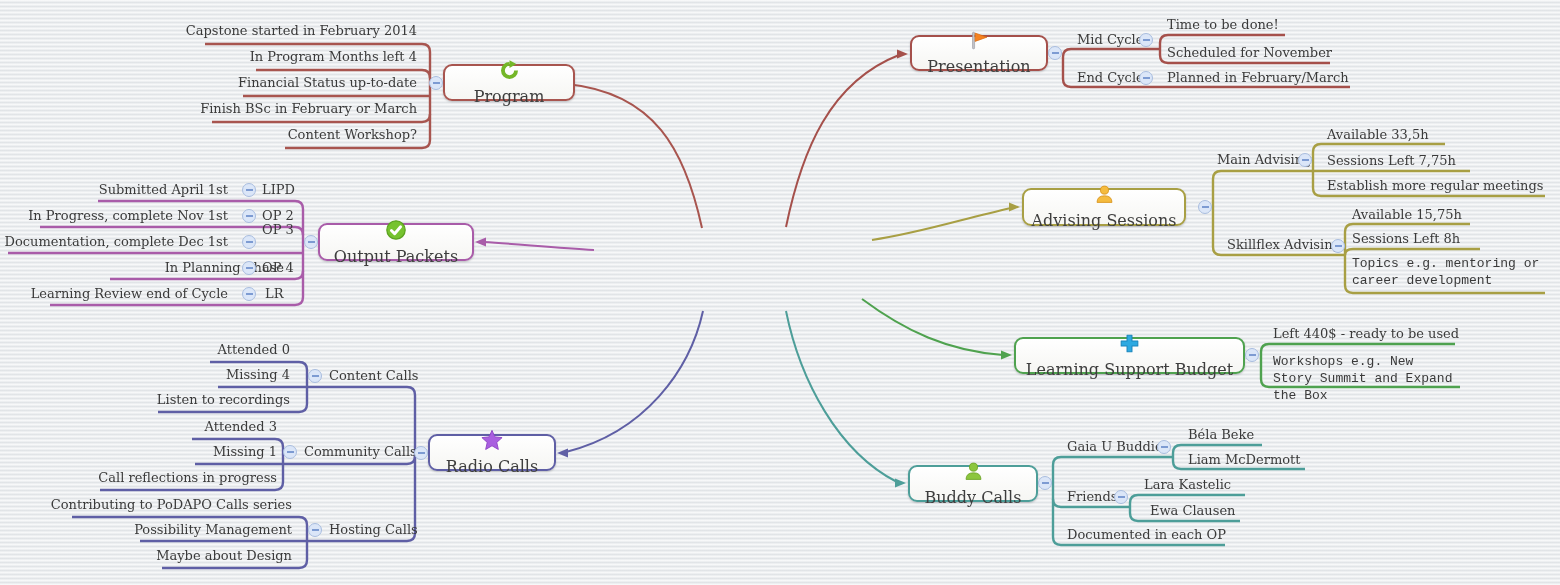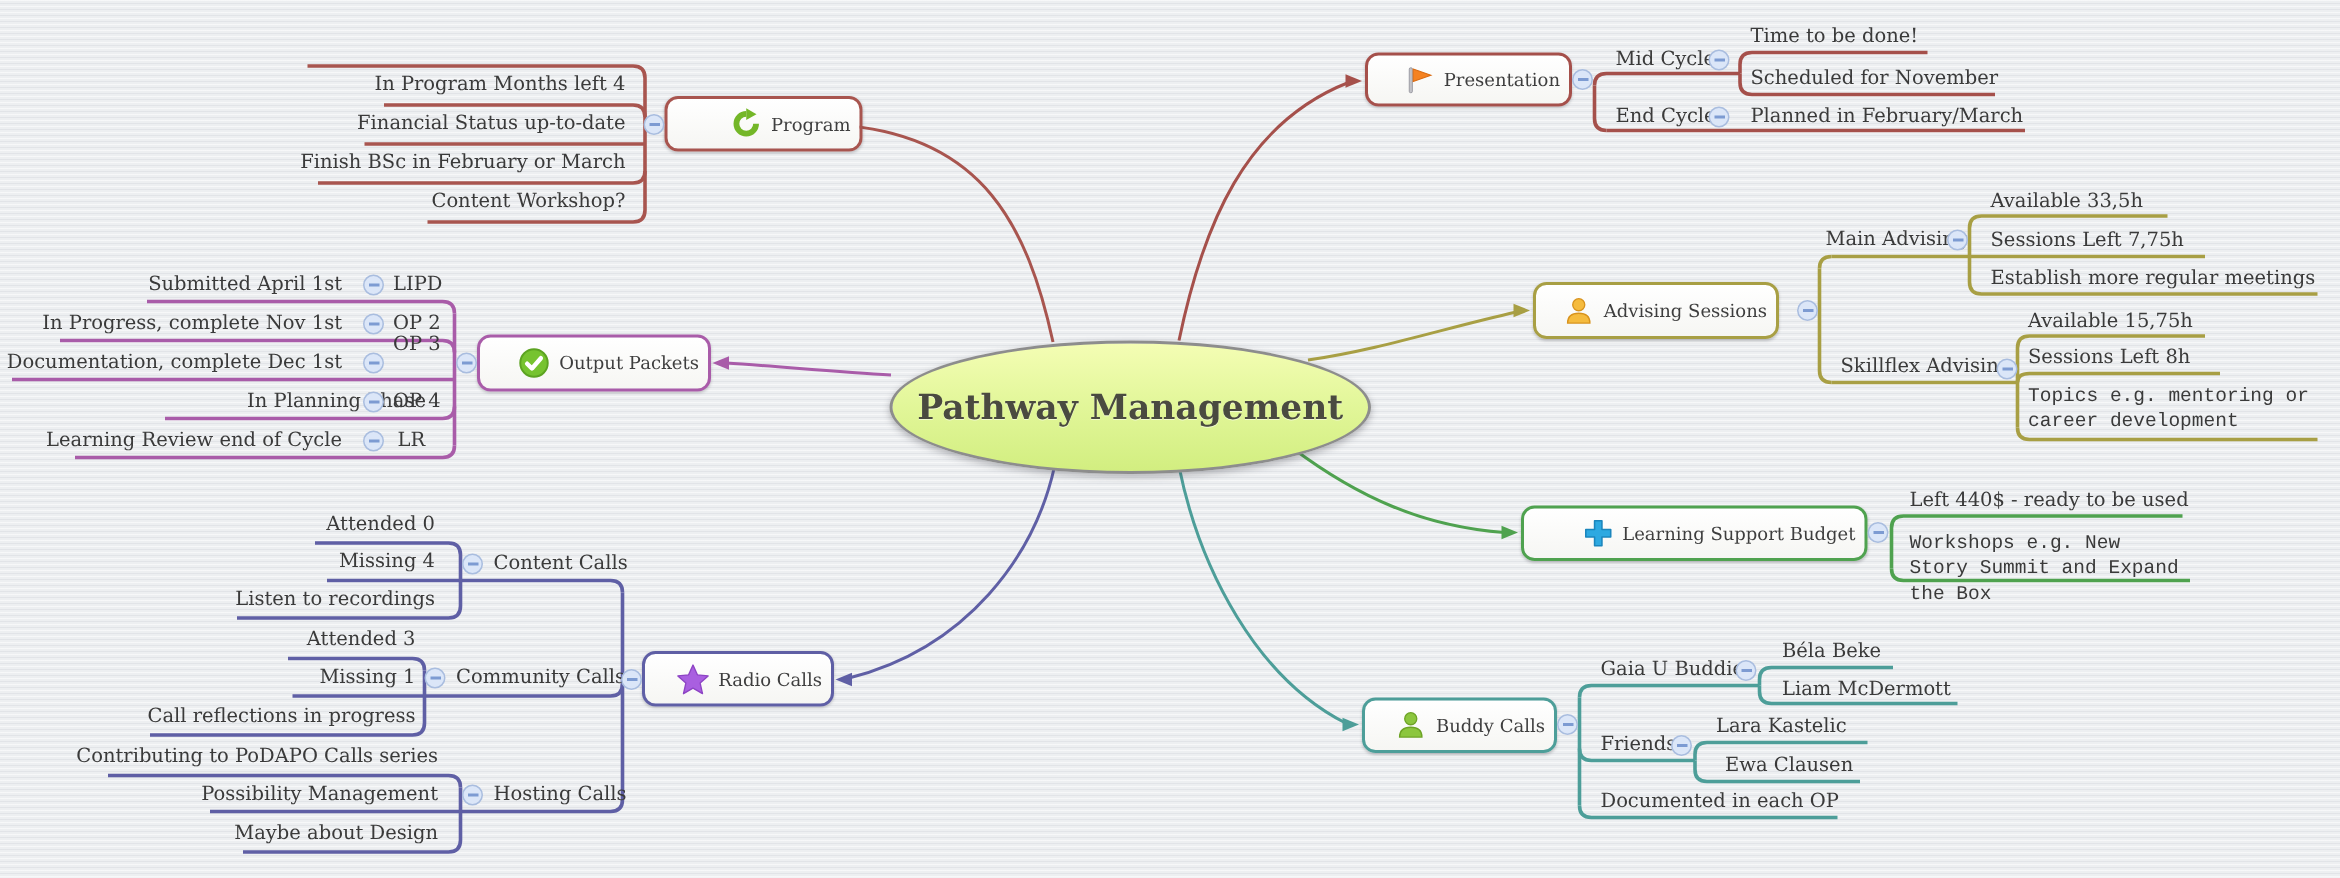--- a/index.html
+++ b/index.html
@@ -12,25 +12,25 @@
       rgba(185,190,198,0.22) 2px, rgba(185,190,198,0.22) 3px,
       rgba(0,0,0,0) 3px, rgba(0,0,0,0) 4px);
     font-family:"DejaVu Serif","Liberation Serif",serif;
     color:#3a3a3a;
   }
   svg.links{position:absolute;left:0;top:0;z-index:1;}
   .t{position:absolute;z-index:2;font-size:13px;line-height:18px;white-space:nowrap;cursor:default;}
   .t.wrap{white-space:normal;line-height:17px;font-family:Liberation Mono, monospace;}
   .node{
     position:absolute;z-index:3;box-sizing:border-box;
-    display:flex;align-items:center;justify-content:flex-end;gap:6px;
+    display:flex;align-items:center;justify-content:center;gap:6px;
     background:linear-gradient(180deg,#ffffff 0%,#f6f6f3 100%);
     border:2.2px solid #888;border-radius:9px;
     box-shadow:0 1px 2px rgba(60,60,70,0.28);
-    font-size:12px;color:#3e3e3e;padding:0 6px;
+    font-size:16px;color:#3e3e3e;padding:0 6px;flex-direction:column;
   }
   .node .nicon{display:flex;align-items:center;}
   .central{
     position:absolute;z-index:3;left:593px;top:227px;width:317px;height:85px;
     border-radius:50%;border:2px solid #8d8d8d;
     background:linear-gradient(180deg,#f4fdb4 0%,#e3f79b 45%,#d2ee80 100%);
     box-shadow:0 2px 5px rgba(60,60,70,0.35);
     display:flex;align-items:center;justify-content:center;
     font-size:23px;font-weight:bold;color:#4a4a40;
     text-shadow:0 1px 0 rgba(255,255,255,0.55);
@@ -127,23 +127,20 @@
     <path class="u lb" d="M 1173 457 H 1061 Q 1053 457 1053 465"></path>
     <path class="u lb" d="M 1262 445 H 1181 Q 1173 445 1173 453 V 457"></path>
     <path class="u lb" d="M 1305 469 H 1181 Q 1173 469 1173 461 V 457"></path>
     <path class="u lb" d="M 1130 507 H 1061 Q 1053 507 1053 499"></path>
     <path class="u lb" d="M 1245 495 H 1138 Q 1130 495 1130 503 V 507"></path>
     <path class="u lb" d="M 1240 521 H 1138 Q 1130 521 1130 513 V 507"></path>
     <path class="u lb" d="M 1225 545 H 1061 Q 1053 545 1053 537"></path>
     <path class="u lb" d="M 1053 465 V 537"></path>
   </svg>
 
-  <div class="central">
-    <span>Pathway Management</span>
-  </div>
 
   <div class="node" style="left:443px;top:64px;width:132px;height:37px;border-color:#a8554f">
     <span class="nicon">
         <svg width="21" height="21" viewBox="0 0 24 24">
           <path d="M19.5 12 a7.5 7.5 0 1 1 -7.5 -7.5" fill="none" stroke="#74b728" stroke-width="4.4"></path>
           <polygon points="12,0.2 12,9.2 19.8,4.7" fill="#74b728"></polygon>
         </svg>
       </span>
     <span>Program</span>
   </div>
@@ -199,20 +196,21 @@
 
   <div class="node" style="left:1014px;top:337px;width:231px;height:37px;border-color:#4fa24f">
     <span class="nicon">
         <svg width="21" height="21" viewBox="0 0 24 24">
           <path d="M9.2 2.5 h5.6 v6.7 h6.7 v5.6 h-6.7 v6.7 H9.2 v-6.7 H2.5 V9.2 h6.7 z" fill="#2da9e1" stroke="#1b86bd" stroke-width="1.2" stroke-linejoin="round"></path>
         </svg>
       </span>
     <span>Learning Support Budget</span>
   </div>
 
+  <div class="t" style="right:1143px;top:22px">Capstone started in February 2014</div>
   <div class="t" style="right:1143px;top:48px">In Program Months left 4</div>
   <div class="t" style="right:1143px;top:74px">Financial Status up-to-date</div>
   <div class="t" style="right:1143px;top:100px">Finish BSc in February or March</div>
   <div class="t" style="right:1143px;top:126px">Content Workshop?</div>
 
   <div class="t" style="left:262px;top:181px">LIPD</div>
   <div class="t" style="left:262px;top:207px">OP 2</div>
   <div class="t" style="left:262px;top:221px">OP 3</div>
   <div class="t" style="left:262px;top:259px">OP 4</div>
   <div class="t" style="left:265px;top:285px">LR</div>

